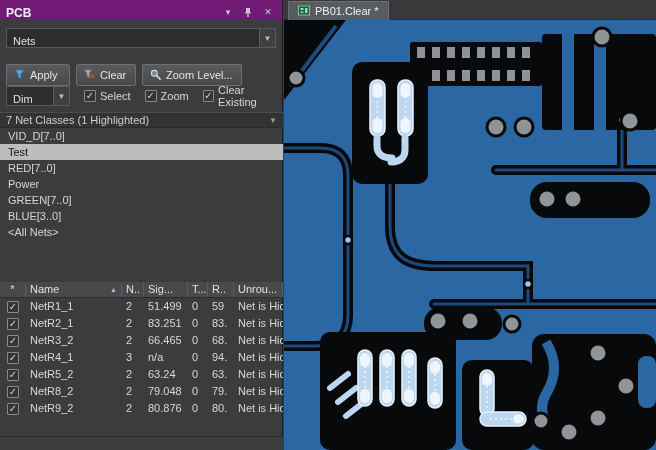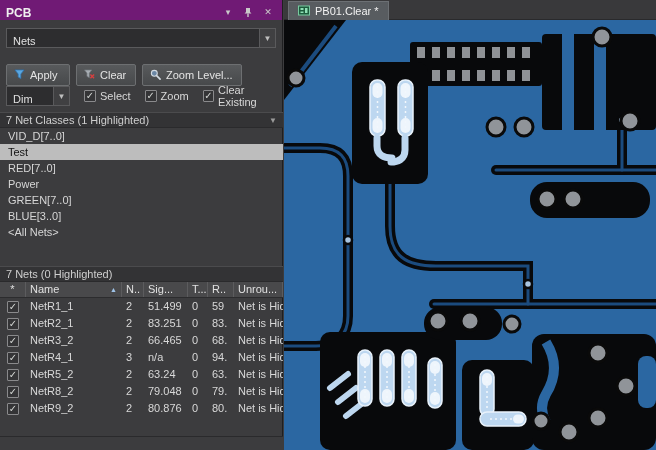--- a/index.html
+++ b/index.html
@@ -141,23 +141,20 @@
     <span>GREEN[7..0]</span>
   </div>
       <div class="list-item">
     <span>BLUE[3..0]</span>
   </div>
       <div class="list-item">
     <span>&lt;All Nets&gt;</span>
   </div>
     </div>
 
-  <div class="section-hdr" style="top:266px;">
-    <span>7 Nets (0 Highlighted)</span>
-  </div>
 
   <div class="grid-hdr">
     <div class="gh-cell c0">
         <span>*</span>
       </div>
     <div class="gh-cell c1">
       <span>Name</span>
       <span class="gh-sort">▲</span>
     </div>
     <div class="gh-cell c2">

